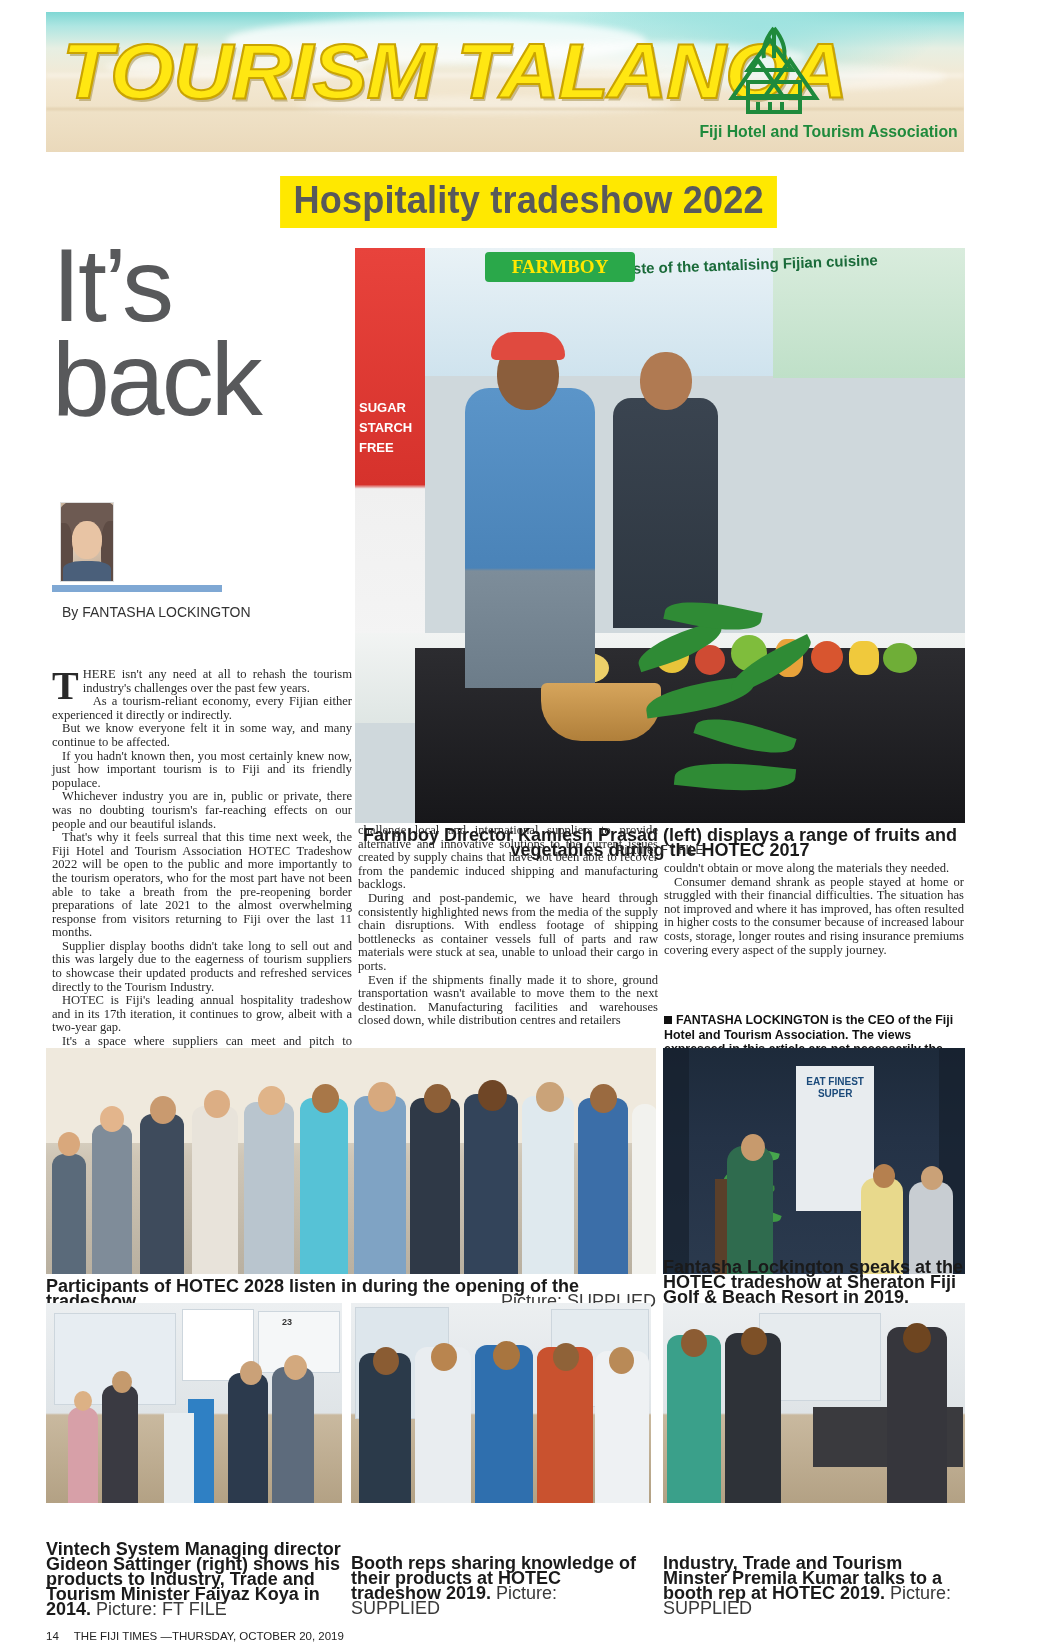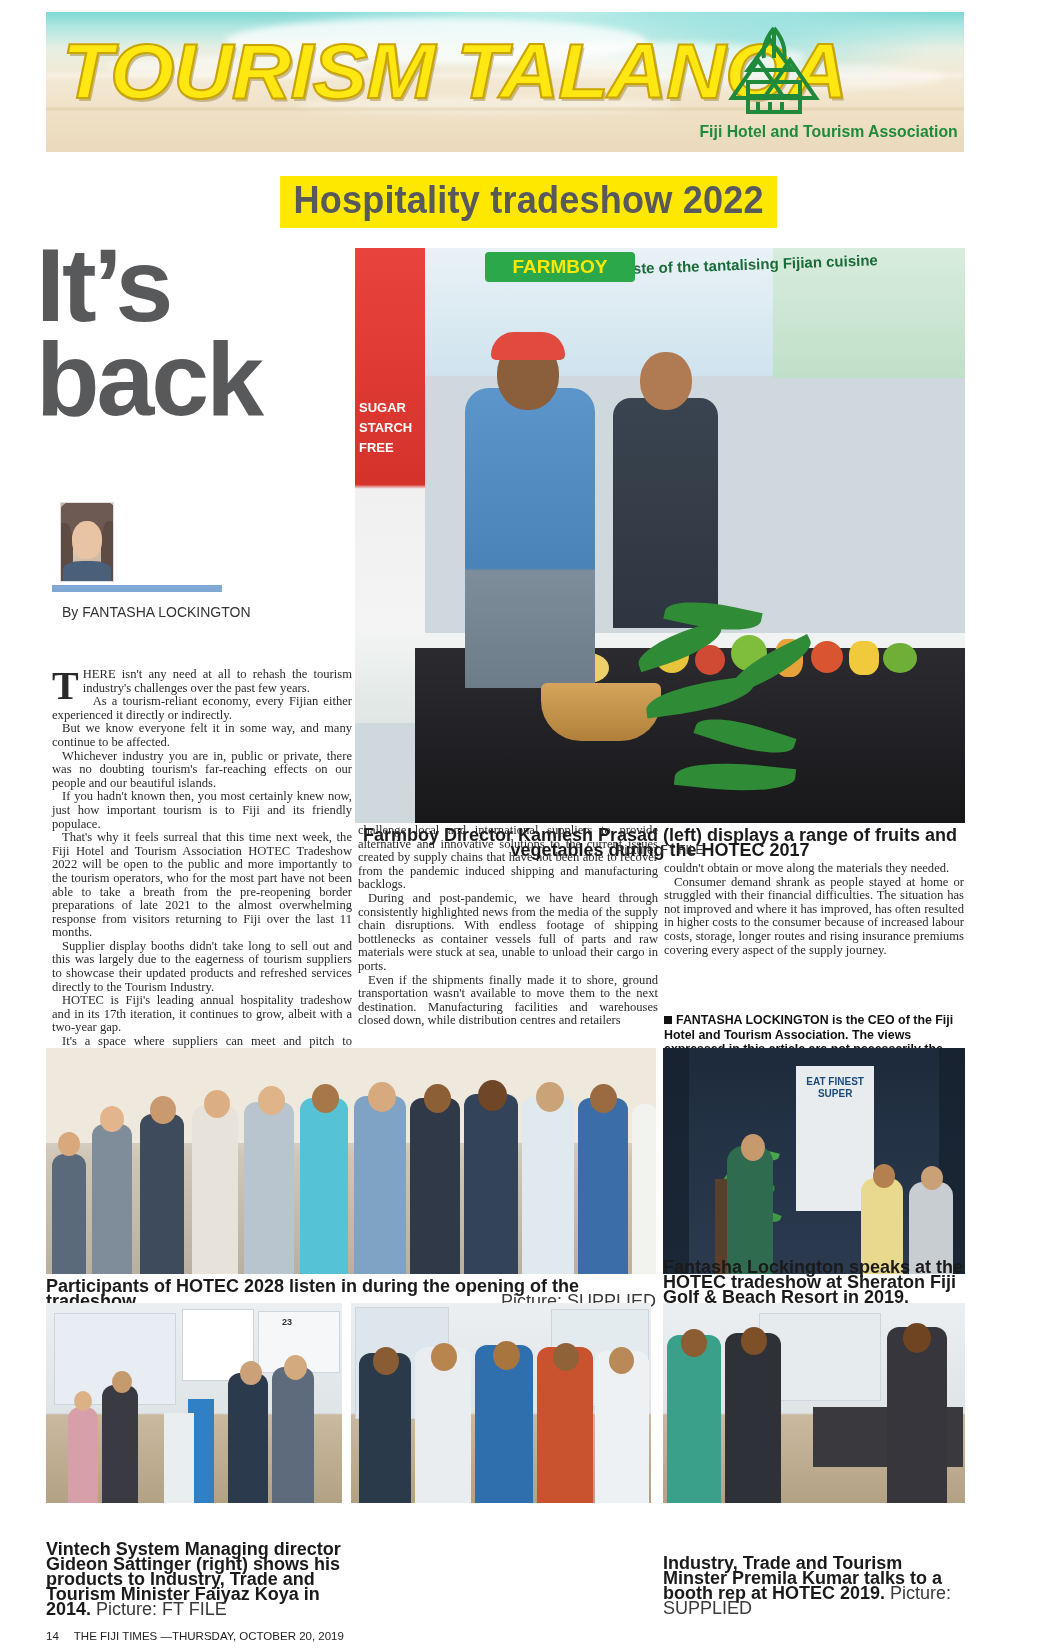--- a/index.html
+++ b/index.html
@@ -55,22 +55,22 @@
   .kicker-wrap{position:absolute;left:0;top:176px;width:1057px;text-align:center;}
   .kicker{
     display:inline-block;background:#ffe800;color:#58595b;
     font-family:"Liberation Sans", sans-serif;font-weight:bold;
     font-size:38px;line-height:44px;padding:2px 14px 6px;
     letter-spacing:.2px;transform:scaleX(.95);
   }
 
   
   .headline{
-    position:absolute;left:36px;top:238px;width:300px;
-    font-family:"Liberation Sans", sans-serif;font-weight:bold;
+    position:absolute;left:52px;top:238px;width:300px;
+    font-family:"Liberation Sans", sans-serif;font-weight:normal;
     font-size:104px;line-height:94px;color:#58595b;
     letter-spacing:-3px;
   }
 
   
   .author-photo{
     position:absolute;left:60px;top:502px;width:52px;height:78px;
     background:linear-gradient(160deg,#c9b49d 0%,#e6d7c4 40%,#b99e86 100%);
     overflow:hidden;border:1px solid #ddd;
   }
@@ -94,21 +94,21 @@
     background:linear-gradient(180deg,#e9f2f6 0%,#cfe3ee 100%);}
   .mp-bannertext{position:absolute;left:250px;top:8px;font-family:"Liberation Sans",sans-serif;
     font-weight:bold;font-size:15px;color:#1b6b3a;transform:rotate(-2deg);}
   .mp-greenpanel{position:absolute;left:418px;top:0;width:192px;height:130px;
     background:linear-gradient(180deg,#d9ecdd,#bfe0c8);}
   .mp-redbanner{position:absolute;left:0;top:0;width:70px;height:430px;
     background:linear-gradient(180deg,#e8433c 0%,#d6322c 55%,#f0f0f0 56%,#f5f5f5 100%);}
   .mp-redtext{position:absolute;left:4px;top:150px;width:62px;color:#fff;
     font-family:"Liberation Sans",sans-serif;font-weight:bold;font-size:13px;line-height:20px;}
   .mp-farmboy{position:absolute;left:130px;top:4px;width:150px;height:30px;background:#2aa84a;border-radius:4px;}
-  .mp-farmboy span{display:block;text-align:center;color:#ffe800;font-family:Liberation Sans, sans-serif;
+  .mp-farmboy span{display:block;text-align:center;color:#ffe800;font-family:Liberation Serif, serif;
     font-weight:bold;font-size:19px;line-height:30px;}
   .mp-table{position:absolute;left:60px;bottom:0;width:550px;height:175px;
     background:linear-gradient(180deg,#2c2c30,#17171a);}
   .mp-cloth{position:absolute;left:0;bottom:100px;width:100%;height:90px;
     background:linear-gradient(180deg,#f2f4f3,#dfe6e4);}
   .produce{position:absolute;border-radius:50%;}
   .mp-person1{position:absolute;left:110px;top:140px;width:130px;height:300px;
     background:linear-gradient(180deg,#5b95c9 0%,#4a83b8 60%,#7d8d9a 61%,#6c7c89 100%);border-radius:24px 24px 0 0;}
   .mp-head1{position:absolute;left:142px;top:92px;width:62px;height:70px;background:#8b5e3c;border-radius:48%;}
   .mp-cap1{position:absolute;left:136px;top:84px;width:74px;height:28px;background:#e04a3f;border-radius:28px 28px 6px 6px;}
@@ -279,22 +279,22 @@
       <div class="leaf" style="left:40px;top:170px;width:120px;height:28px;transform:rotate(6deg);"></div>
     </div>
   </div>
   <div class="main-caption photo-caption">Farmboy Director Kamlesh Prasad (left) displays a range of fruits and vegetables during the HOTEC 2017</div>
   <div class="main-credit">Picture: FT FILE</div>
 
   <div class="col col1">
     <p class="first"><span class="dropcap">T</span><span>HERE isn't any need at all to rehash the tourism industry's challenges over the past few years.</span></p>
     <p>As a tourism-reliant economy, every Fijian either experienced it directly or indirectly.</p>
     <p>But we know everyone felt it in some way, and many continue to be affected.</p>
+    <p>If you hadn't known then, you most certainly knew now, just how important tourism is to Fiji and its friendly populace.</p>
     <p>Whichever industry you are in, public or private, there was no doubting tourism's far-reaching effects on our people and our beautiful islands.</p>
-    <p>If you hadn't known then, you most certainly knew now, just how important tourism is to Fiji and its friendly populace.</p>
     <p>That's why it feels surreal that this time next week, the Fiji Hotel and Tourism Association HOTEC Tradeshow 2022 will be open to the public and more importantly to the tourism operators, who for the most part have not been able to take a breath from the pre-reopening border preparations of late 2021 to the almost overwhelming response from visitors returning to Fiji over the last 11 months.</p>
     <p>Supplier display booths didn't take long to sell out and this was largely due to the eagerness of tourism suppliers to showcase their updated products and refreshed services directly to the Tourism Industry.</p>
     <p>HOTEC is Fiji's leading annual hospitality tradeshow and in its 17th iteration, it continues to grow, albeit with a two-year gap.</p>
     <p>It's a space where suppliers can meet and pitch to potential clients and even create business contracts.</p>
     <p>But our key outcome for providing this space is to challenge the industry to consider more productive business options, cleaner energy and greener processes, and to</p>
   </div>
 
   <div class="col col2">
     <p class="first">challenge local and international suppliers to provide alternative and innovative solutions to the current issues created by supply chains that have not been able to recover from the pandemic induced shipping and manufacturing backlogs.</p>
     <p>During and post-pandemic, we have heard through consistently highlighted news from the media of the supply chain disruptions. With endless footage of shipping bottlenecks as container vessels full of parts and raw materials were stuck at sea, unable to unload their cargo in ports.</p>
@@ -412,20 +412,24 @@
     <div class="person" style="left:62px;width:56px;height:170px;background:#2e3238;"></div>
     <div class="head" style="left:78px;top:24px;width:26px;height:28px;background:#7d5027;"></div>
     <div class="person" style="left:224px;width:60px;height:176px;background:#36363c;"></div>
     <div class="head" style="left:240px;top:20px;width:28px;height:30px;background:#6e4520;"></div>
   </div>
 
   <div class="cap-r3a photo-caption">
     <span>Vintech System Managing director Gideon Sattinger (right) shows his products to Industry, Trade and Tourism Minister Faiyaz Koya in 2014.</span>
     <span class="photo-credit">Picture: FT FILE</span>
   </div>
+  <div class="cap-r3b photo-caption">
+    <span>Booth reps sharing knowledge of their products at HOTEC tradeshow 2019.</span>
+    <span class="photo-credit">Picture: SUPPLIED</span>
+  </div>
   <div class="cap-r3c photo-caption">
     <span>Industry, Trade and Tourism Minster Premila Kumar talks to a booth rep at HOTEC 2019.</span>
     <span class="photo-credit">Picture: SUPPLIED</span>
   </div>
 
   <div class="footer">
     <span class="pg">14</span>
     <span>THE FIJI TIMES —THURSDAY, OCTOBER  20, 2019</span>
   </div>
 

